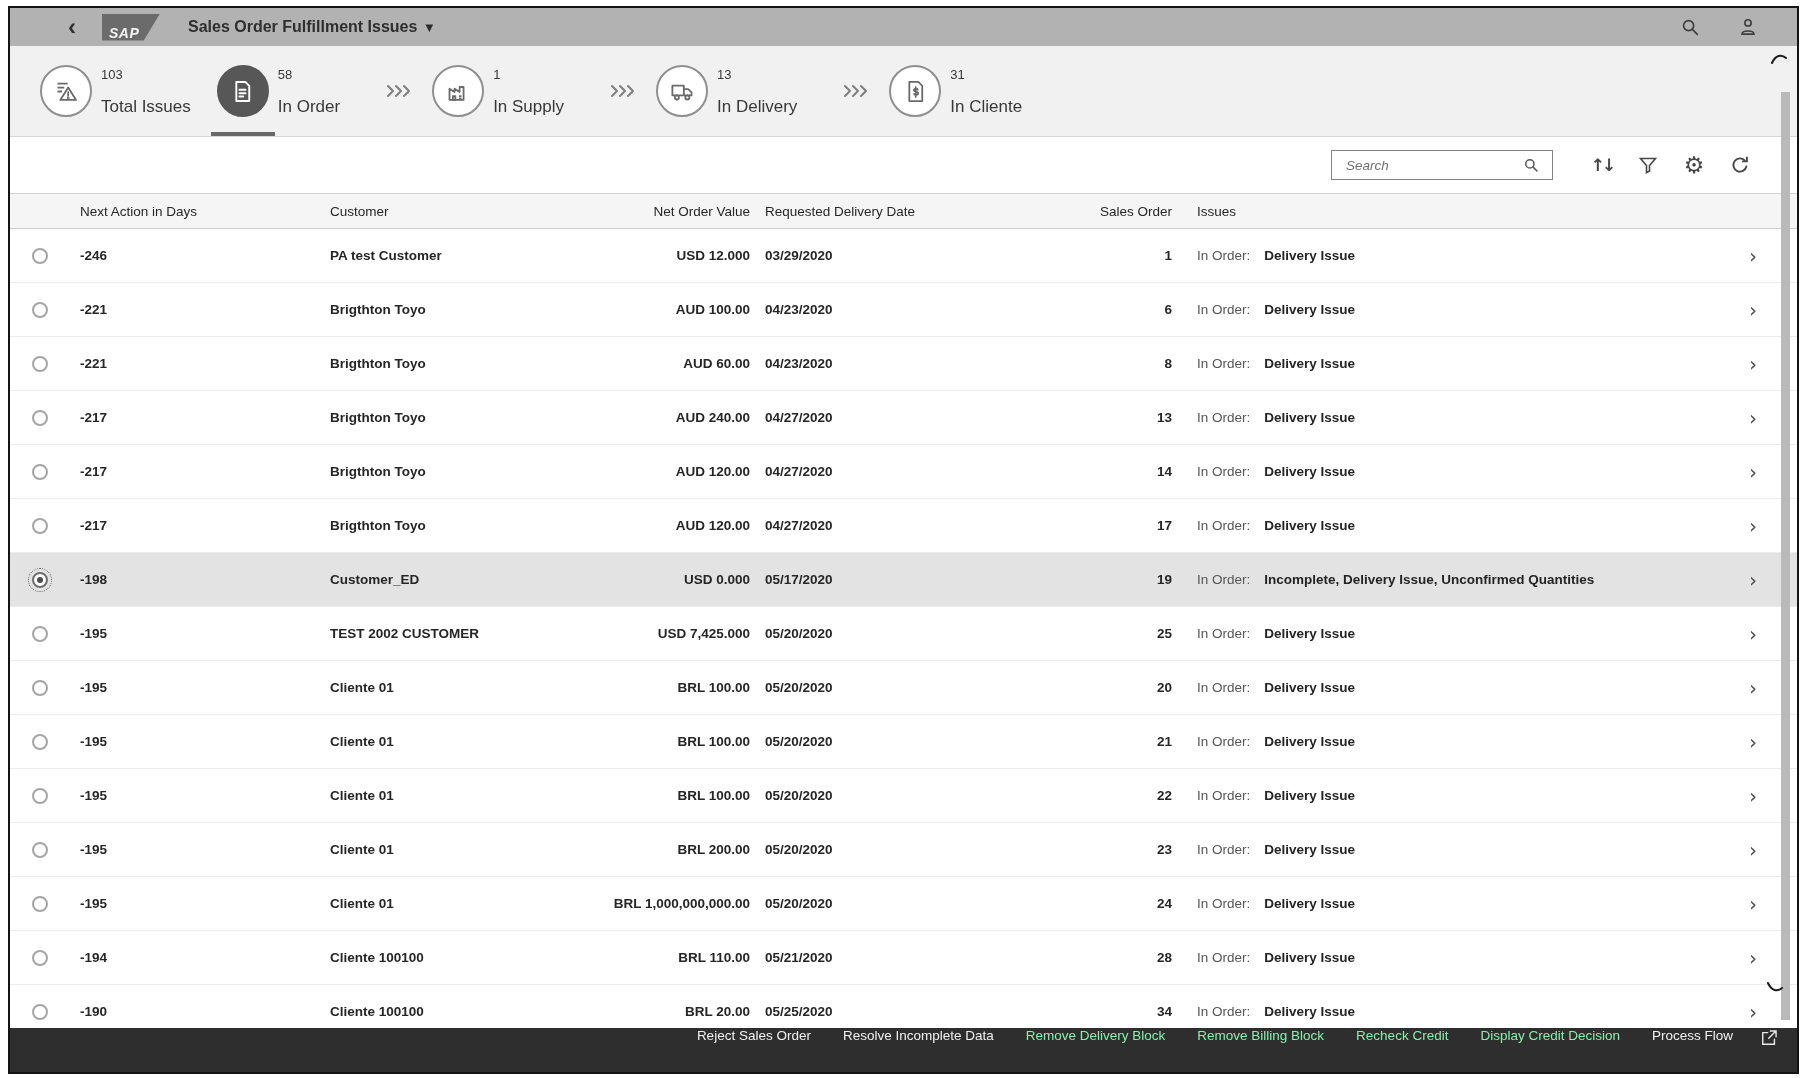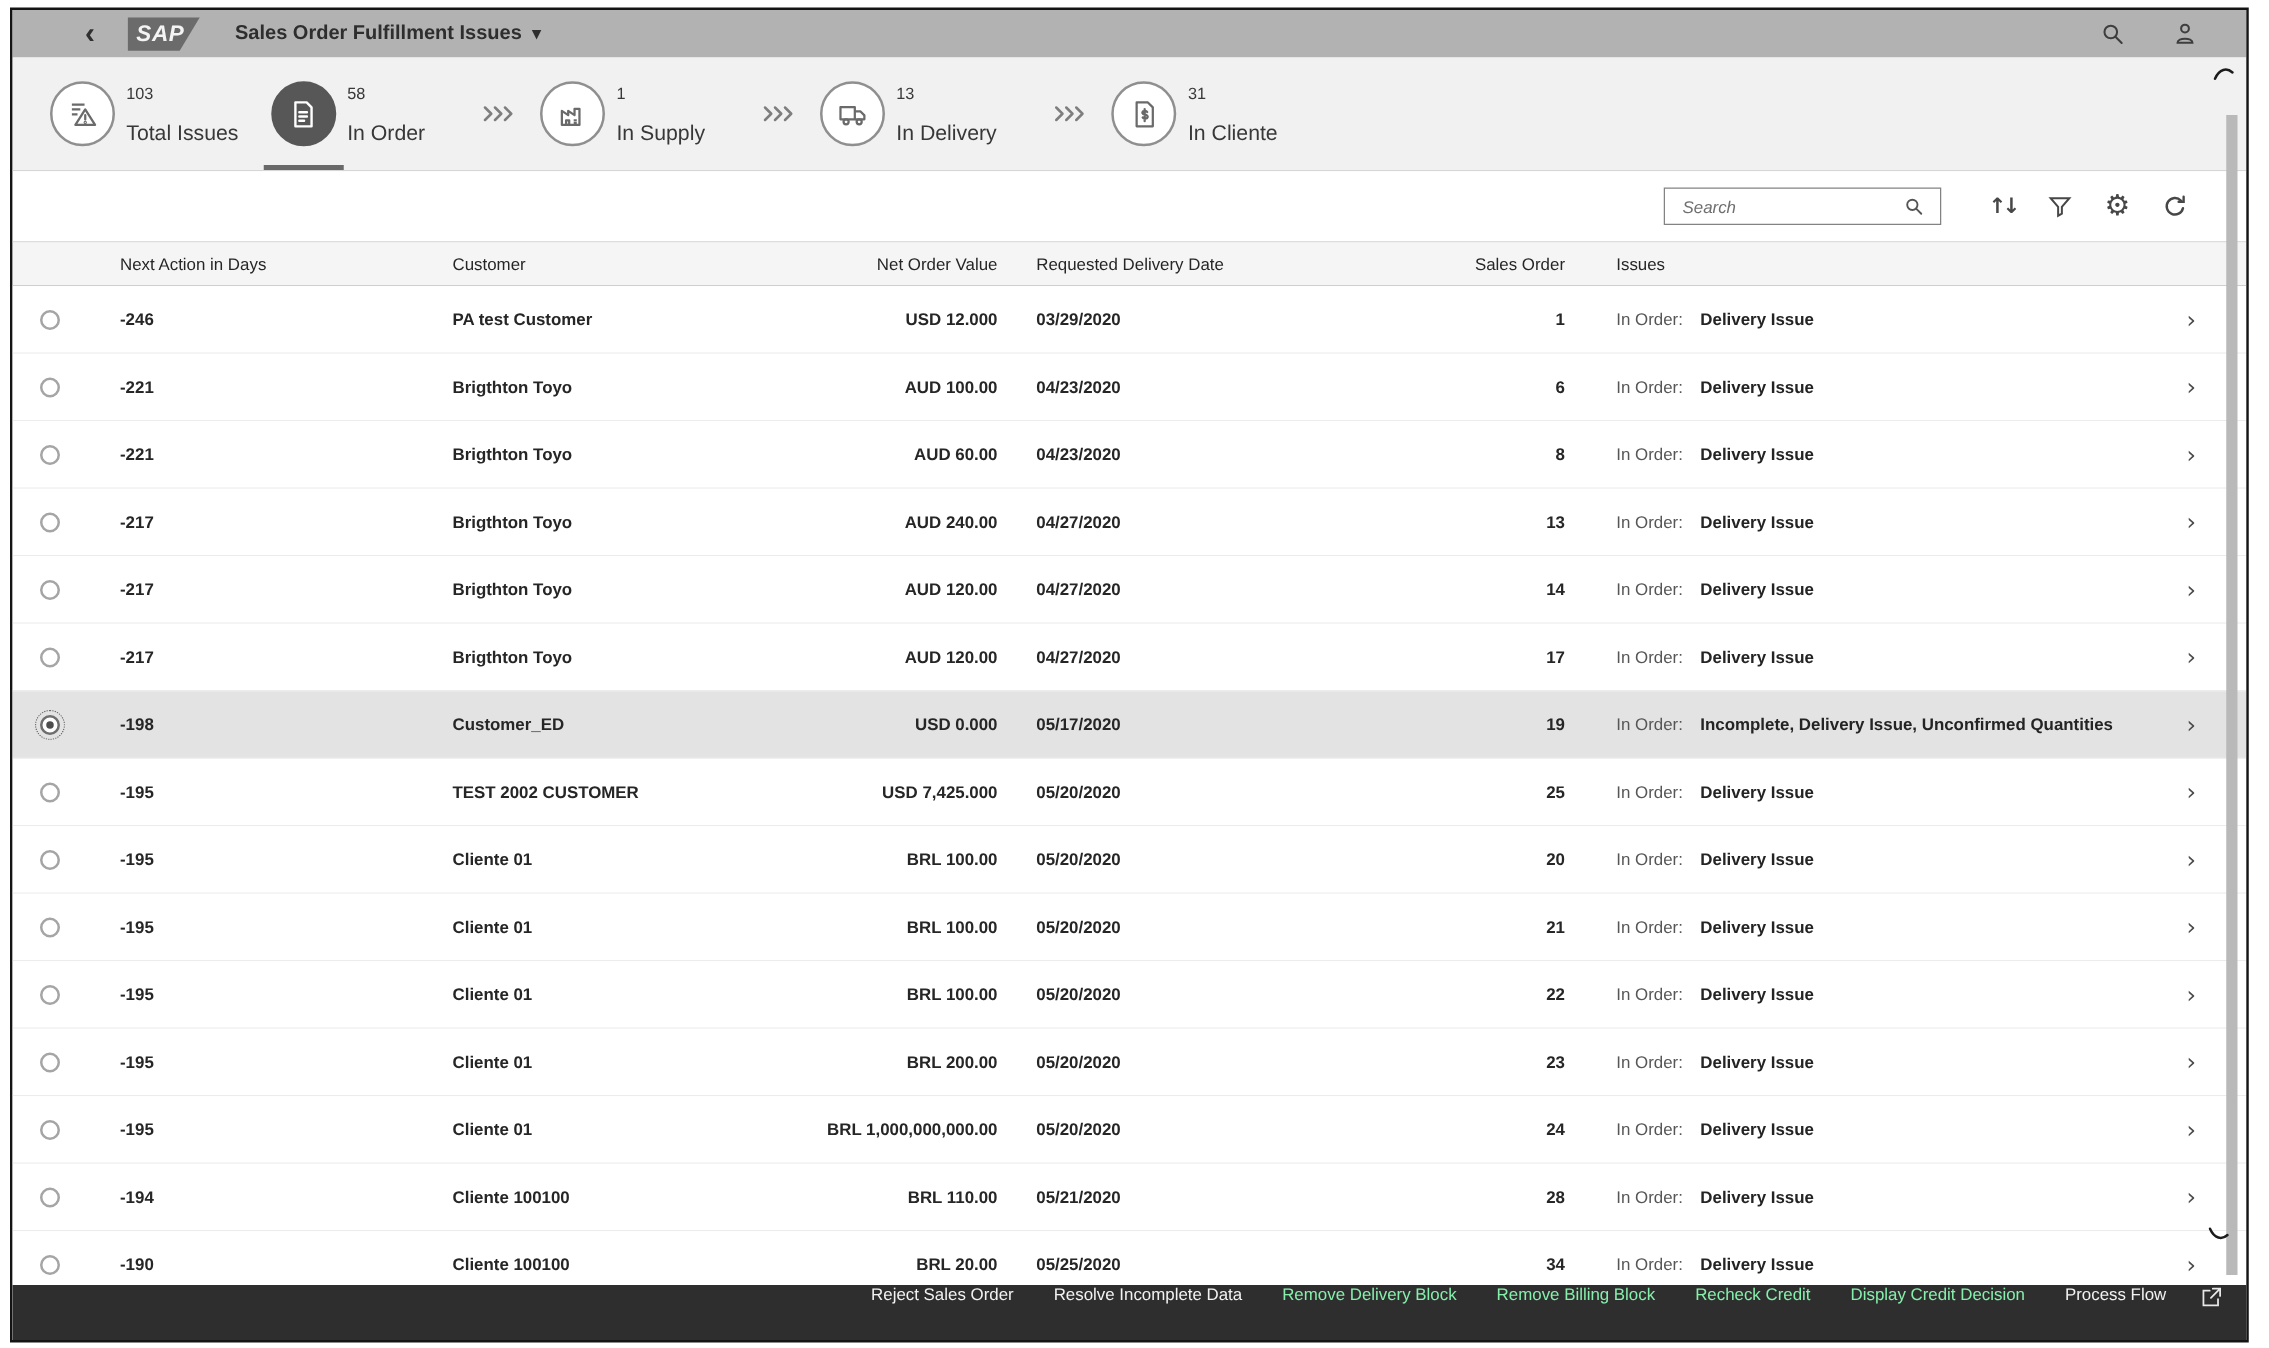--- a/index.html
+++ b/index.html
@@ -6,22 +6,22 @@
   body{width:1815px;height:1078px;position:relative;overflow:hidden;
        font-family:"Liberation Sans",sans-serif;-webkit-font-smoothing:antialiased;}
   .frame{position:absolute;left:8px;top:6px;width:1787px;height:1064px;border:2px solid #141414;
          background:#fff;display:flex;flex-direction:column;overflow:hidden;}
 
   
   .shell{height:38px;background:#b2b2b2;display:flex;align-items:center;
          padding:0 38px 0 58px;flex:0 0 auto;}
   .back{font-size:24px;color:#303030;font-weight:700;cursor:pointer;line-height:1;margin-right:26px;}
   .logo{width:58px;height:27px;background:#6b6b6b;clip-path:polygon(0 0,100% 0,72% 100%,0 100%);
-        color:#f4f4f4;font-weight:700;font-style:italic;font-size:18px;letter-spacing:.5px;
-        display:flex;align-items:center;padding-left:7px;box-sizing:border-box;}
+        color:#f4f4f4;font-weight:700;font-style:italic;font-size:14px;letter-spacing:.5px;
+        display:flex;align-items:flex-end;padding-left:7px;box-sizing:border-box;}
   .title-wrap{display:flex;align-items:center;margin-left:28px;cursor:pointer;}
   .title{font-size:16px;font-weight:700;color:#2e2e2e;}
   .caret{font-size:10px;color:#2e2e2e;margin-left:8px;font-family:"DejaVu Sans",sans-serif;}
   .spacer{flex:1;}
   .shell-icon{width:22px;height:22px;color:#3e3e3e;cursor:pointer;margin-left:36px;}
   .shell-icon svg{width:22px;height:22px;display:block;}
 
   
   .pf{height:90px;background:#f1f1f1;border-bottom:1px solid #d6d6d6;display:flex;
       align-items:center;padding-left:30px;flex:0 0 auto;}
@@ -51,21 +51,21 @@
   .sicon{width:18px;height:18px;color:#555;cursor:pointer;}
   .sicon svg{width:18px;height:18px;display:block;}
   .tbi{width:26px;height:26px;margin-left:20px;color:#474747;cursor:pointer;display:flex;
        align-items:center;justify-content:center;font-family:"DejaVu Sans",sans-serif;}
   .tbi svg{width:24px;height:24px;display:block;}
   .sort-glyph{font-size:17px;letter-spacing:-3px;font-weight:700;}
   .gear{font-size:23px;}
 
   
   .grid{display:grid;grid-template-columns:38px 260px 250px 170px 250px 172px 1fr 56px;
-        align-items:center;padding:0 16px 0 22px;gap:16px;}
+        align-items:center;padding:0 16px 0 22px;}
   .thead{height:34px;background:#f5f5f5;border-bottom:1px solid #cecece;
          font-size:13px;color:#3f3f3f;flex:0 0 auto;}
   .thead .pad{padding-left:10px;}
   .right{text-align:right;}
   .datecol{padding-left:15px;}
   .issuescol{padding-left:25px;}
   #table-body{flex:1 1 auto;overflow:hidden;background:#fff;}
   .trow{height:53px;border-bottom:1px solid #ececec;background:#fff;cursor:pointer;}
   .trow.selected{background:#e3e3e3;}
   .cell{font-size:13.5px;color:#262626;}

